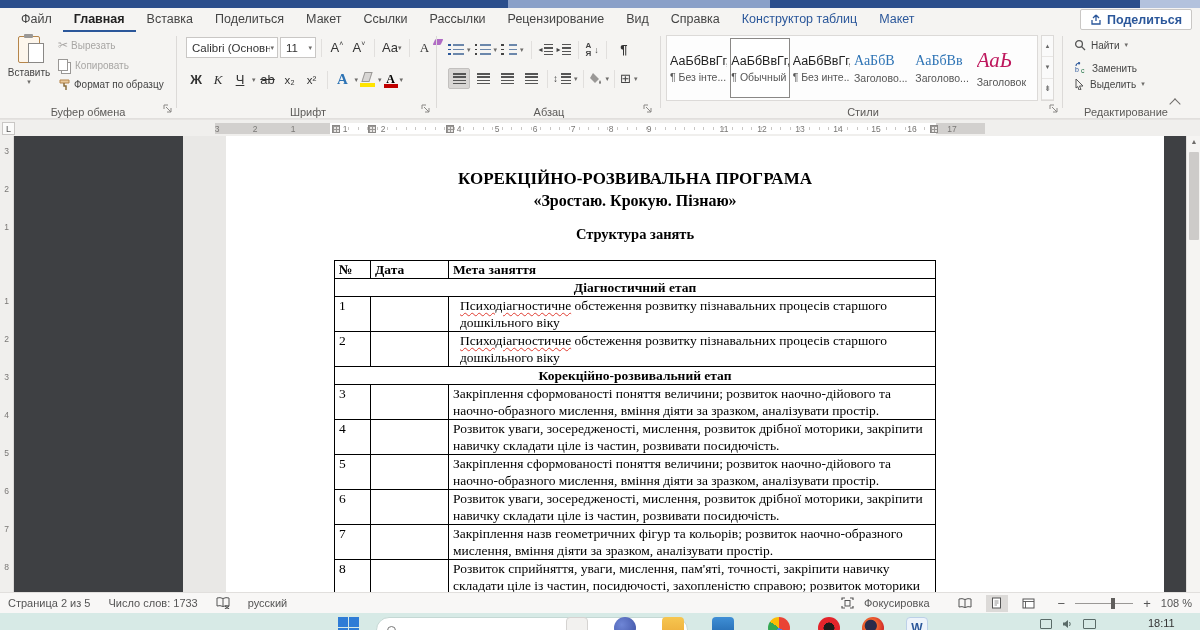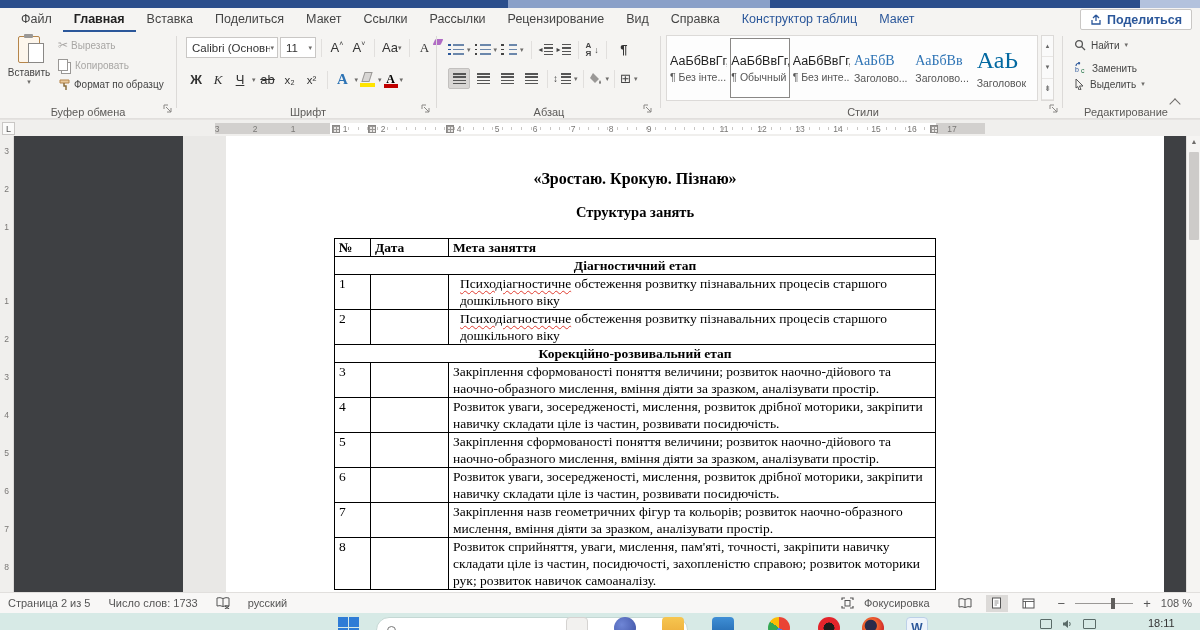--- a/index.html
+++ b/index.html
@@ -64,21 +64,21 @@
   .pbtn.sel { background:#d8d6d4; border:1px solid #c2c0be; }
   .indent-ic { display:flex; align-items:center; gap:1px; }
   .sort-ic { font-size:8px; font-weight:bold; color:#444; line-height:8px; text-align:center; }
 
   
   .stylebox { position:absolute; left:2px; top:3px; width:372px; height:66px; background:#fdfdfd; border:1px solid #dcdad8; display:flex; align-items:stretch; padding:2px; gap:2px; }
   .scard { width:60px; display:flex; flex-direction:column; align-items:flex-start; justify-content:center; gap:3px; border:1px solid transparent; overflow:hidden; }
   .scard.sel { border:1px solid #8a8886; background:#fff; box-shadow:inset 0 0 0 1px #fff; }
   .sprev { font-size:12.5px; color:#222; white-space:nowrap; }
   .sprev.blue { color:#2e74b5; font-size:14px; font-family:"Liberation Serif",serif; }
-  .sprev.big { font-size:24px; font-family:"Liberation Serif",serif; color:#0369a1; }
+  .sprev.big { font-size:21px; font-family:"Liberation Serif",serif; color:#be185d;font-style:italic; }
   .slab { font-size:10.5px; color:#555; white-space:nowrap; }
   .gal-scroll { position:absolute; left:377px; top:3px; width:13px; height:66px; display:flex; flex-direction:column; border:1px solid #dcdad8; background:#fafafa; }
   .gal-scroll div { flex:1; display:flex; align-items:center; justify-content:center; font-size:6px; color:#666; border-bottom:1px solid #e8e6e4; }
 
   
   .ed-row { position:absolute; left:8px; display:flex; align-items:center; gap:5px; }
 
   .collapse-chv { position:absolute; right:7px; top:68px; width:8px; height:8px; border-right:1.5px solid #6e6c6a; border-bottom:1.5px solid #6e6c6a; transform:rotate(-135deg); }
 
   
@@ -472,20 +472,21 @@
     <span class="vnum" style="top:350px;">6</span>
     <span class="vnum" style="top:388px;">7</span>
     <span class="vnum" style="top:426px;">8</span>
   </div>
 
   <div class="canvas-dark-l"></div>
   <div class="canvas-lite-l"></div>
 
   <div class="page">
     <div class="content">
+      <div class="doc-title1">КОРЕКЦІЙНО-РОЗВИВАЛЬНА ПРОГРАМА</div>
       <div class="doc-title2">«Зростаю. Крокую. Пізнаю»</div>
       <div class="doc-subtitle">Структура занять</div>
 
       <table class="doc">
         <colgroup>
             <col class="col-num">
             <col class="col-date">
             <col>
           </colgroup>
         <tbody>

